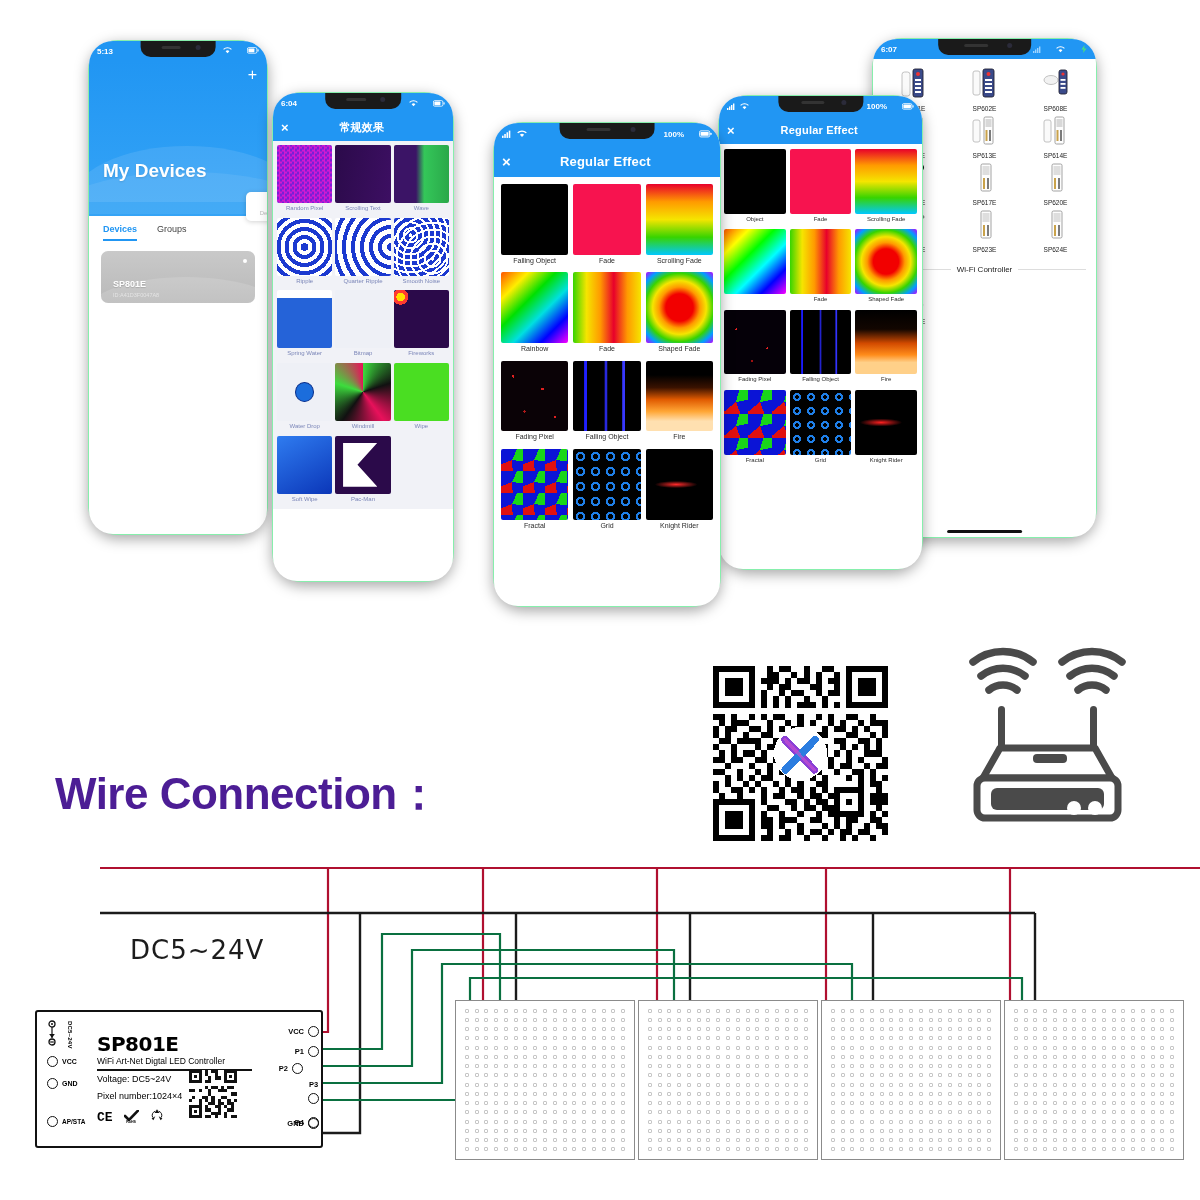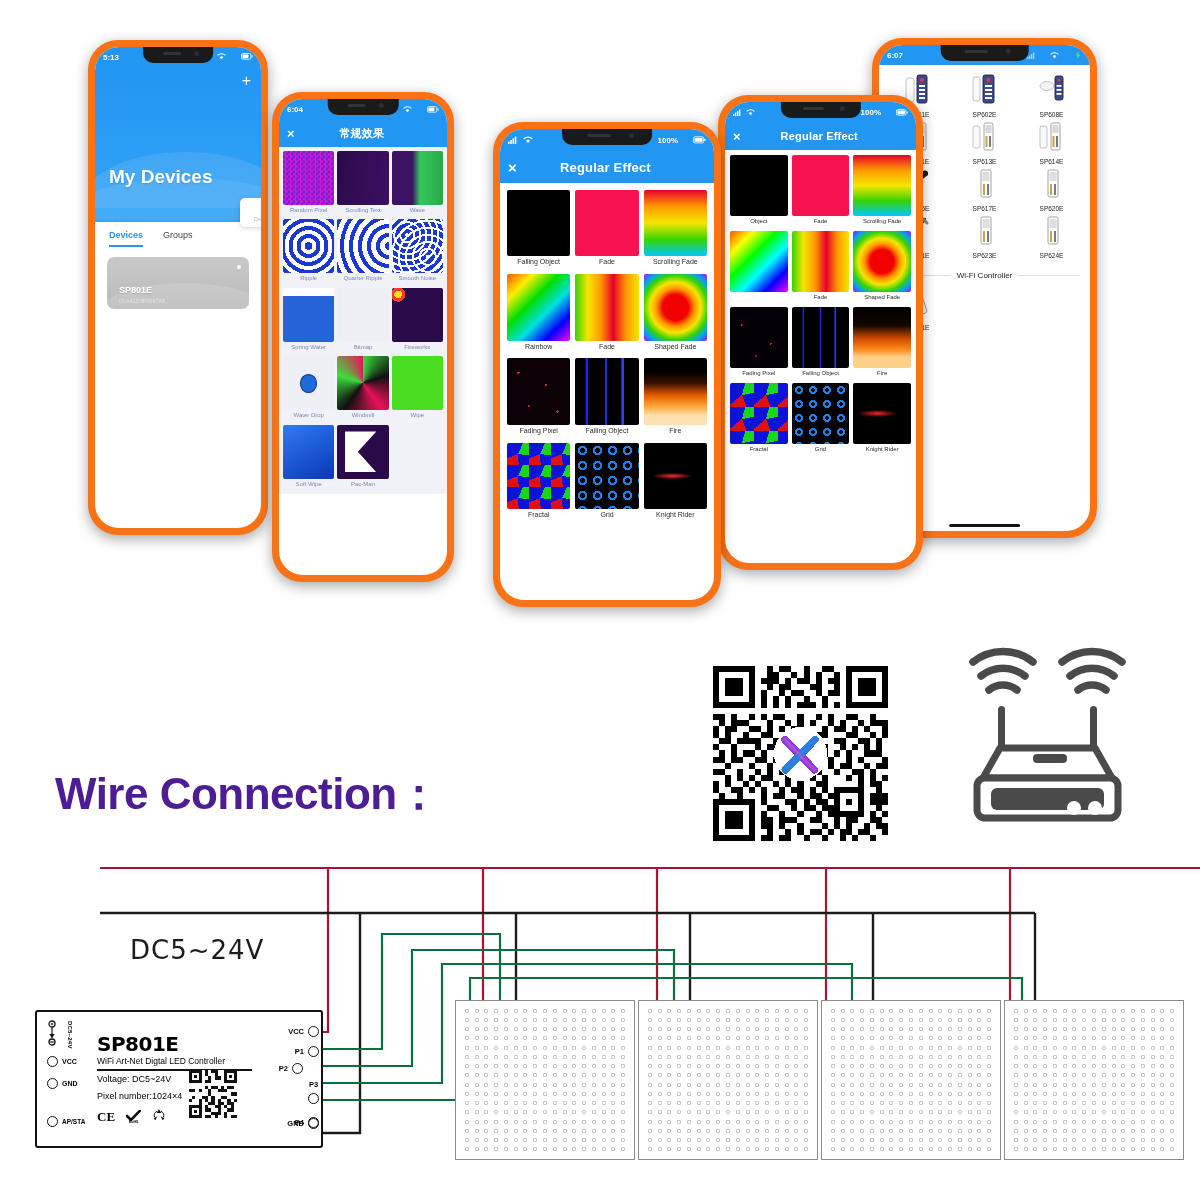--- a/index.html
+++ b/index.html
@@ -7,23 +7,23 @@
     width: 1200px; height: 1200px;
     background: #ffffff;
     font-family: "Liberation Sans", sans-serif;
     position: relative;
     overflow: hidden;
   }
 
   
   .phone {
     position: absolute;
-    background: #f97316;
+    background: #86efac;
     border-radius: 30px;
-    padding: 7px;
+    padding: 1px;
     box-shadow: 0 4px 14px rgba(0,0,0,0.35);
   }
   .phone-inner {
     width: 100%; height: 100%;
     background: #ffffff;
     border-radius: 24px;
     overflow: hidden;
     position: relative;
   }
   .notch {
@@ -1037,21 +1037,21 @@
     <span class="term-circle"></span>
     <span class="term-text" style="font-size:6.5px">AP/STA</span>
   </div>
 
   <div class="ctrl-name">SP801E</div>
   <div class="ctrl-sub">WiFi Art-Net Digtal LED Controller</div>
   <div class="ctrl-rule"></div>
   <div class="ctrl-spec1">Voltage: DC5~24V</div>
   <div class="ctrl-spec2">Pixel number:1024×4</div>
   <div class="ctrl-marks">
-    <span style="font-size:13px;font-weight:bold;font-family:Liberation Serif, serif;">CE</span>
+    <span style="font-size:13px;font-weight:bold;font-family:Liberation Mono, monospace;">CE</span>
     <span style="display:flex;flex-direction:column;align-items:center;line-height:1;">
       <svg width="15" height="11" viewBox="0 0 15 11">
           <path d="M1 6 L5 10 L14 0.6" stroke="#111" stroke-width="2.6" fill="none" stroke-linecap="round"></path>
         </svg>
       <span style="font-size:3.6px;font-weight:bold;">RoHS</span>
     </span>
     <span>
       <svg width="14" height="14" viewBox="0 0 14 14">
           <path d="M7 1.2 L9.4 5 H4.6 Z" fill="#111"></path>
           <path d="M1.6 10.6 L5.3 8.3 L3.4 12.2 Z" fill="#111"></path>

